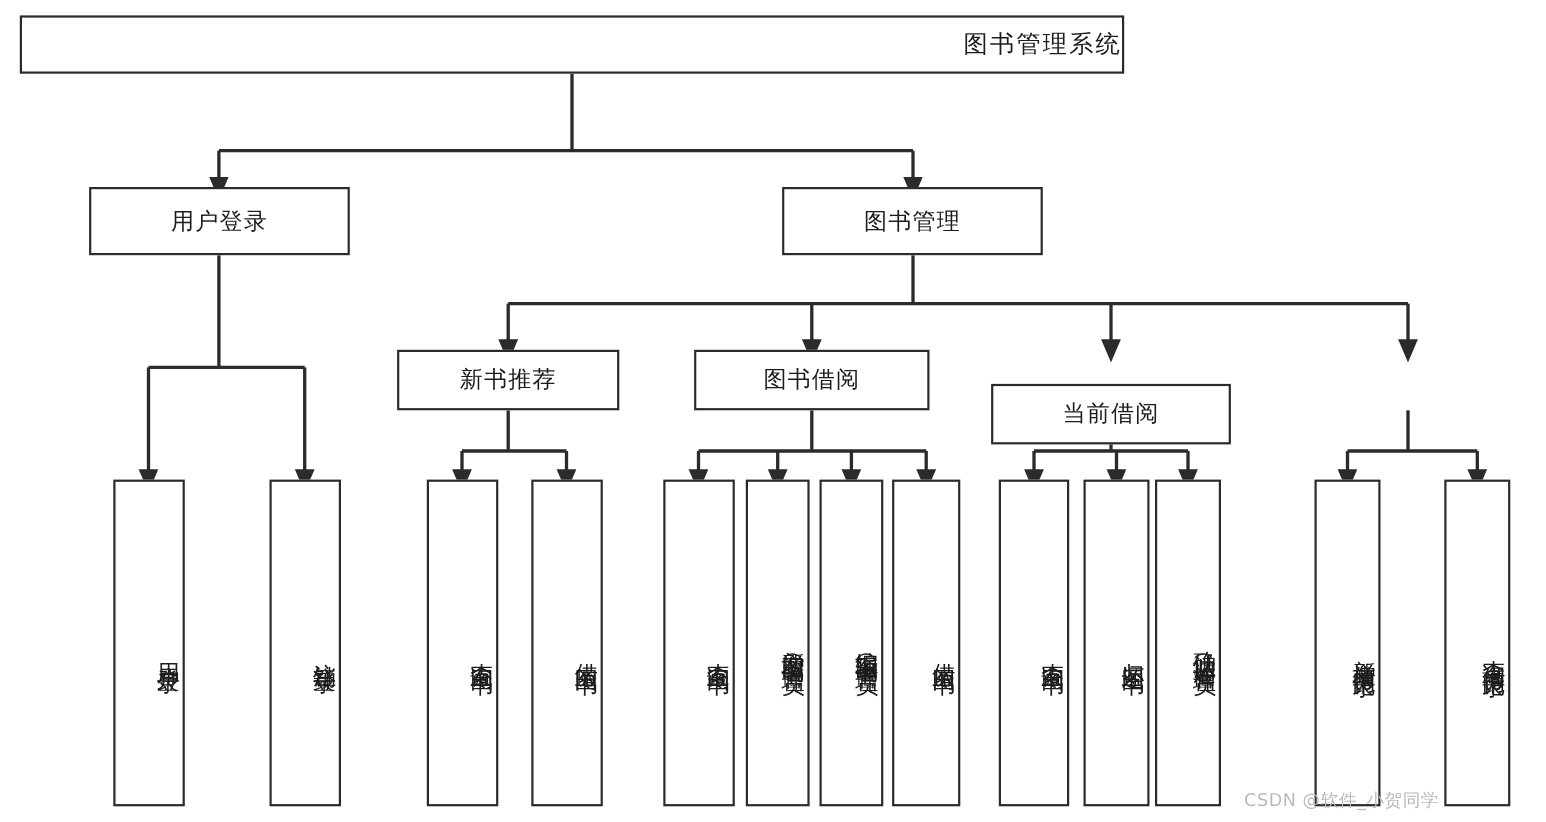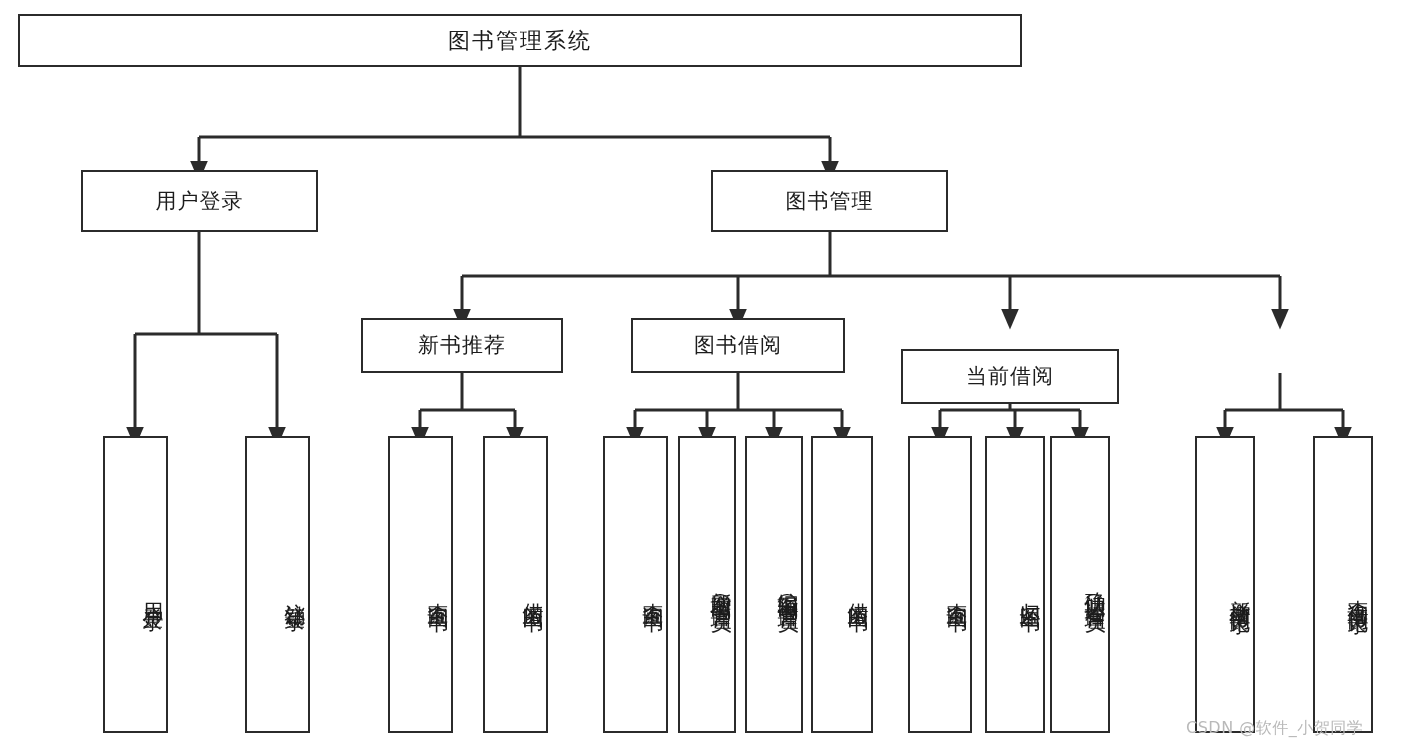--- a/index.html
+++ b/index.html
@@ -13,21 +13,21 @@
   .node{
     position:absolute;
     box-sizing:border-box;
     background:#ffffff;
     border:2.5px solid #2b2b2b;
     display:flex;align-items:center;justify-content:center;
     color:#1c1c1c;
     line-height:1.25;
   }
   .node.h{font-size:21px;letter-spacing:1px;}
-  .node.root{font-size:22px;letter-spacing:2px;}
+  .node.root{font-size:22px;letter-spacing:2px;justify-content:flex-end;}
   .leaf{
     writing-mode:vertical-rl;
     text-orientation:upright;
     font-size:21px;
     letter-spacing:3px;
     align-items:flex-start;
     justify-content:center;
     padding-top:14px;
     white-space:nowrap;
   }
@@ -155,15 +155,15 @@
     <span>确认归还（管理员）</span>
   </div>
 
   <div class="node leaf" style="left:1195px;top:436px;width:60px;height:297px;">
     <span>新增借阅记录</span>
   </div>
   <div class="node leaf" style="left:1313px;top:436px;width:60px;height:297px;">
     <span>查询借阅记录</span>
   </div>
 
-  <div class="watermark" style="left:1186px;top:718px;">CSDN @软件_小贺同学</div>
+  <div class="watermark" style="left:1131px;top:718px;">CSDN @软件_小贺同学</div>
 
 </div>
 
 </body></html>

